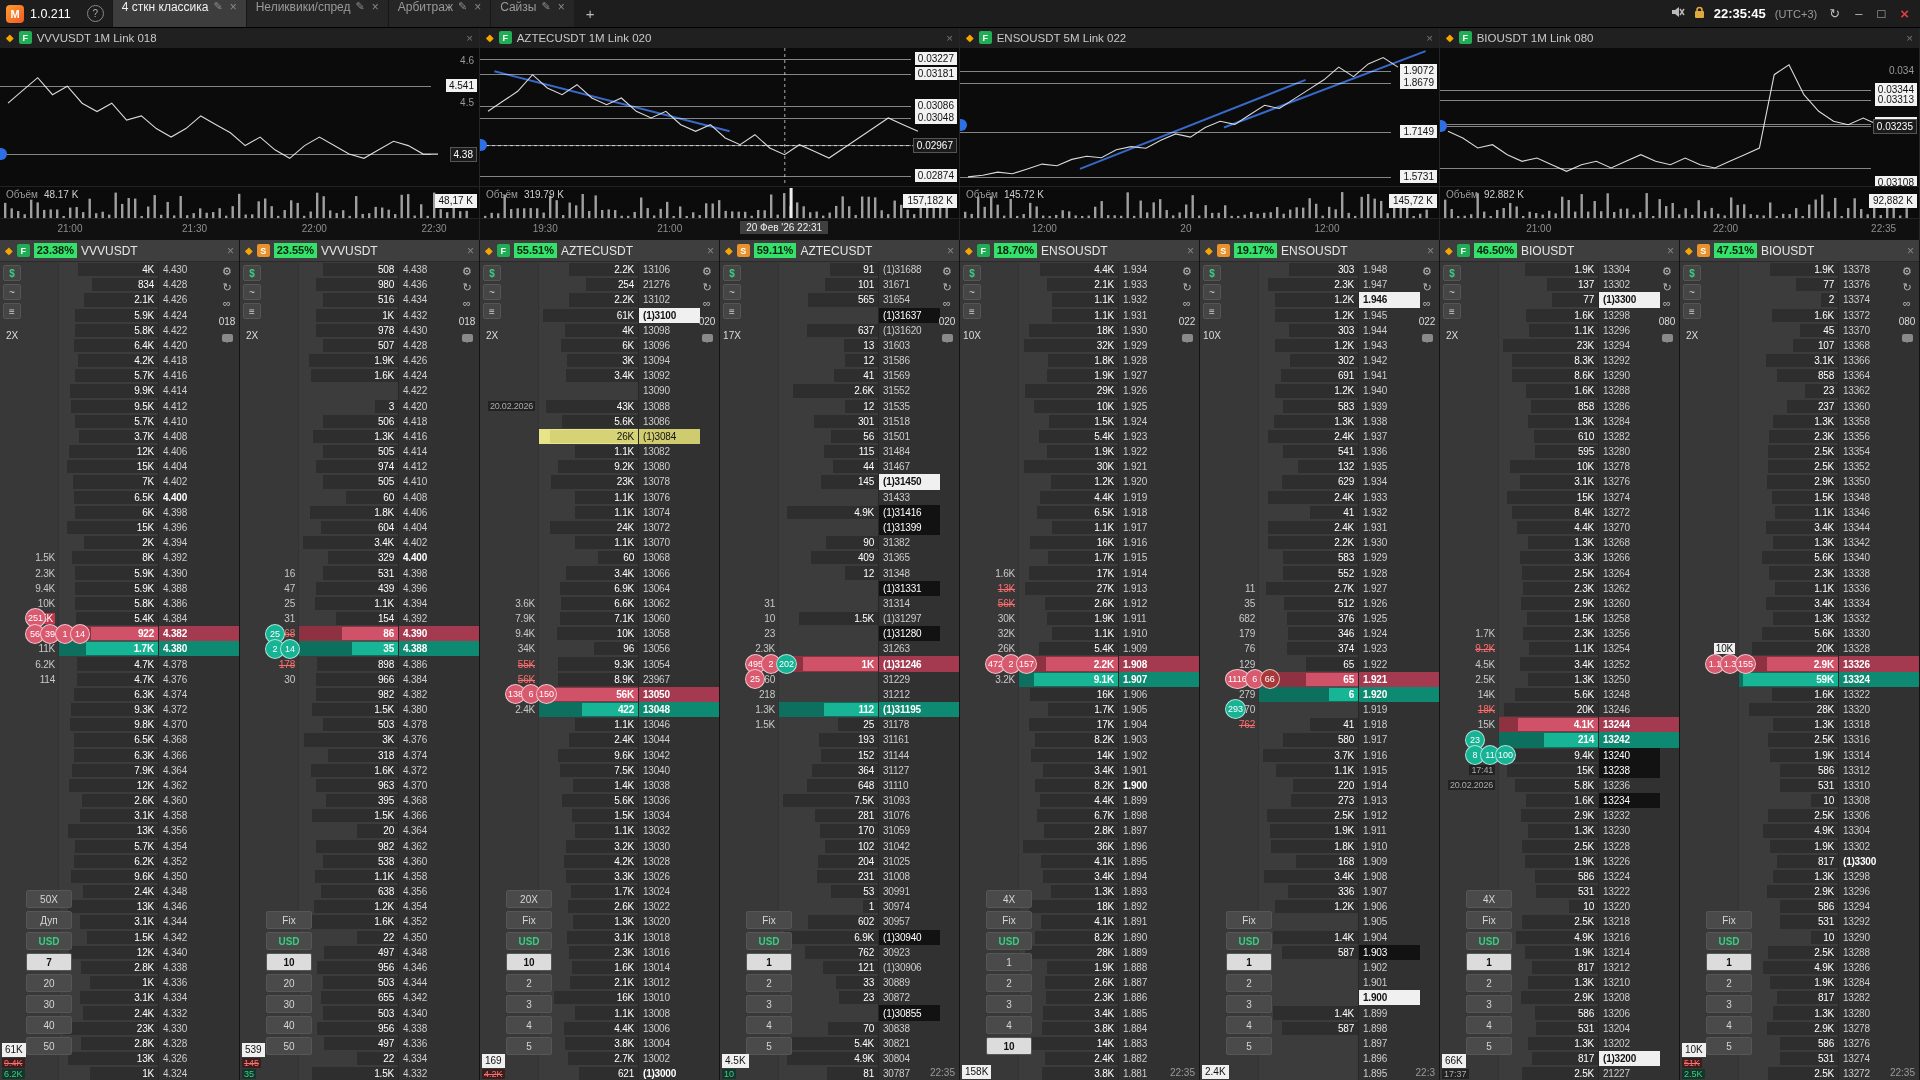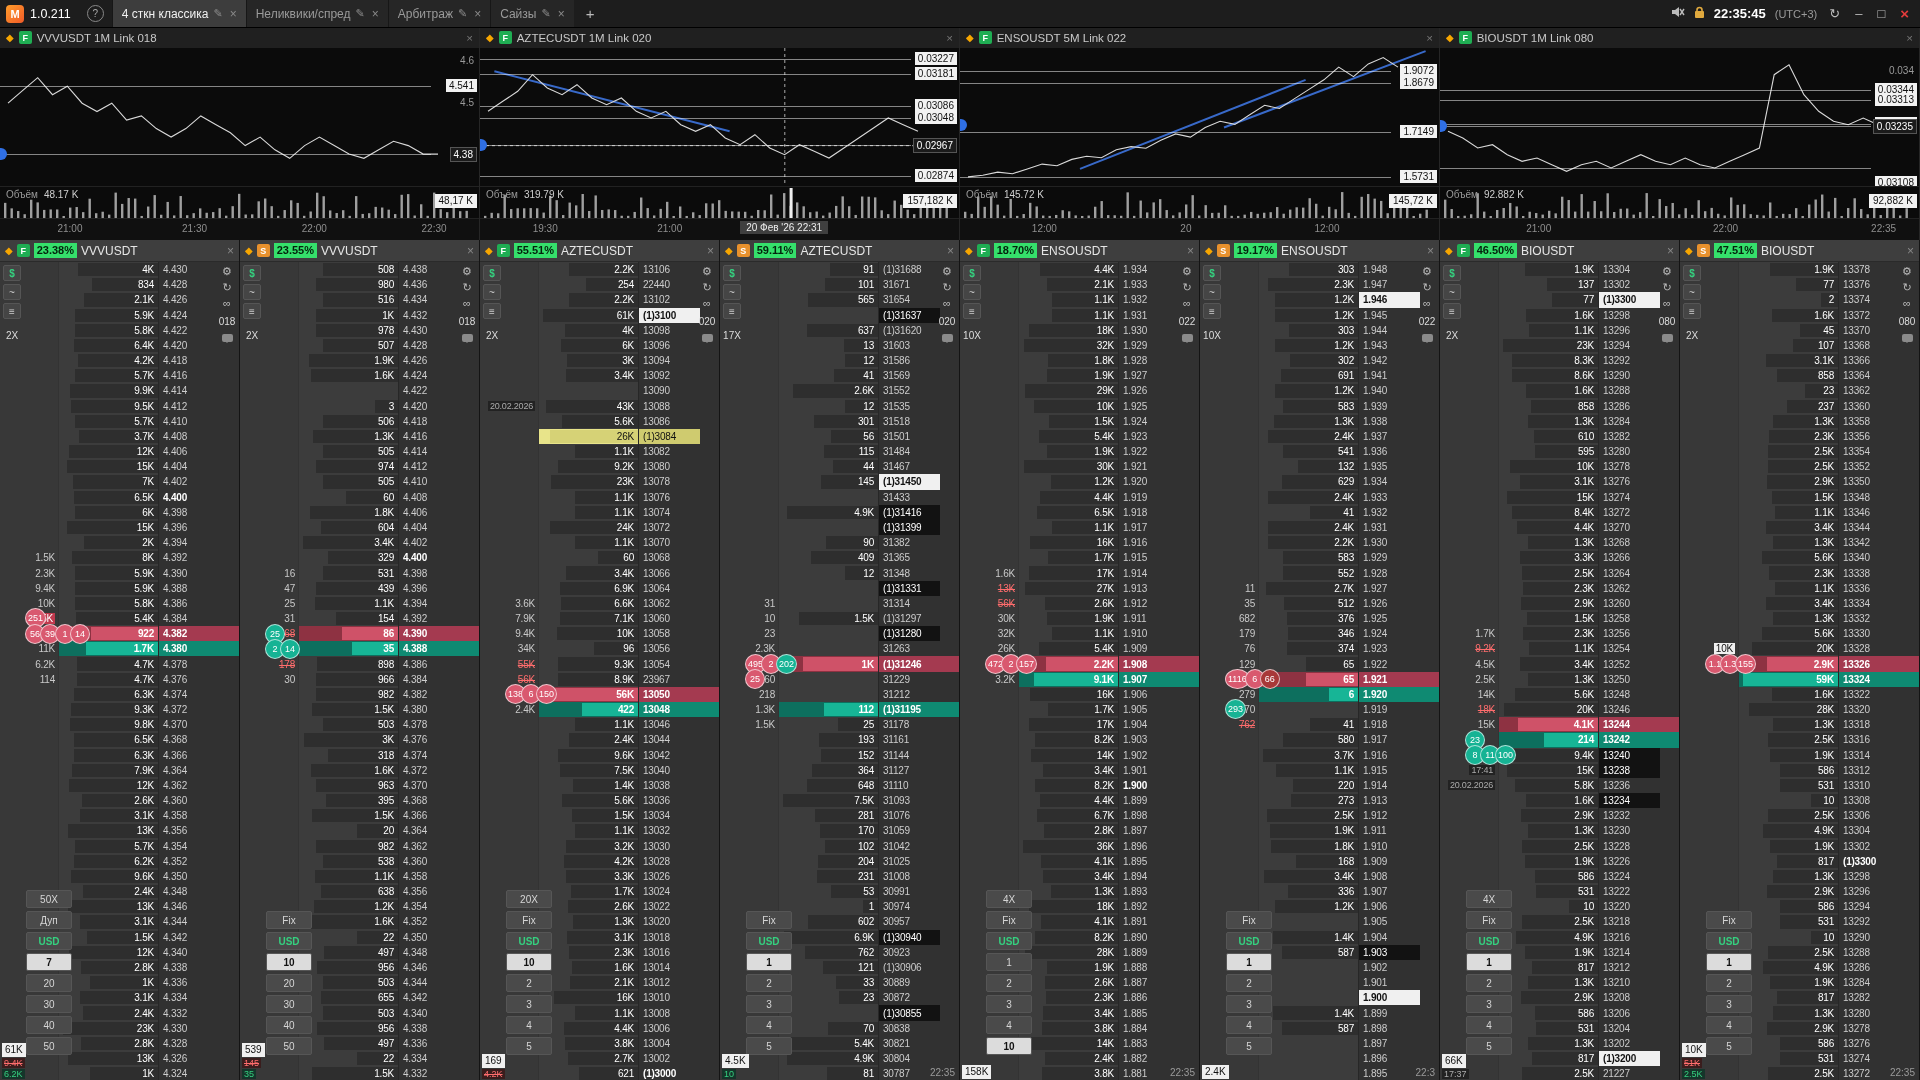--- a/index.html
+++ b/index.html
@@ -8,21 +8,21 @@
   
   .menubar{height:27px;background:#1d1d1d;display:flex;align-items:center;font-size:12.5px;border-bottom:1px solid #000;}
   .logo{width:18px;height:18px;border-radius:4px;background:linear-gradient(135deg,#ff9d2b,#f05a28);
         margin:0 6px;display:flex;align-items:center;justify-content:center;color:#fff;font-weight:bold;font-size:11px;flex:none;}
   .version{color:#fff;margin-right:8px;}
   .menu-items{display:flex;align-items:center;}
   .menu-item{padding:0 9px;color:#e2e2e2;cursor:default;white-space:nowrap;}
   .help{width:15px;height:15px;border:1px solid #888;border-radius:50%;display:flex;align-items:center;justify-content:center;
         font-size:10px;color:#aaa;margin:0 8px;flex:none;}
   .tabs{display:flex;height:27px;}
-  .tab{display:flex;align-items:center;gap:5px;padding:0 9px;background:#262626;color:#9a9a9a;font-size:12px;border-left:1px solid #171717;white-space:nowrap;}
+  .tab{display:flex;align-items:flex-start;gap:5px;padding:0 9px;background:#262626;color:#9a9a9a;font-size:12px;border-left:1px solid #171717;white-space:nowrap;}
   .tab.active{background:#3d3d3d;color:#f0f0f0;}
   .tab .pencil{color:#8a8a8a;font-size:11px;}
   .tab .tclose{color:#8a8a8a;font-size:12px;padding-left:2px;}
   .tab-add{padding:0 12px;color:#bbb;font-size:15px;}
   .mb-right{margin-left:auto;display:flex;align-items:center;gap:9px;padding-right:8px;}
   .clock{font-size:13px;color:#fff;font-weight:bold;}
   .tz{color:#9a9a9a;font-size:11px;}
   .winbtn{color:#bbb;font-size:13px;padding:0 3px;}
   .winbtn.close{color:#e23b3b;font-weight:bold;font-size:15px;}
   
@@ -1726,21 +1726,21 @@
           </span>
           <span class="c-price">13106</span>
           <span class="c-gut"></span>
         </div>
         <div class="lr">
           <span class="c-depth"></span>
           <span class="c-vol">
             <i class="bar" style="width: 52.2551%;"></i>
             <b class="vt">254</b>
           </span>
-          <span class="c-price">22440</span>
+          <span class="c-price">21276</span>
           <span class="c-gut"></span>
         </div>
         <div class="lr">
           <span class="c-depth"></span>
           <span class="c-vol">
             <i class="bar" style="width: 69.4691%;"></i>
             <b class="vt">2.2K</b>
           </span>
           <span class="c-price">13102</span>
           <span class="c-gut"></span>

